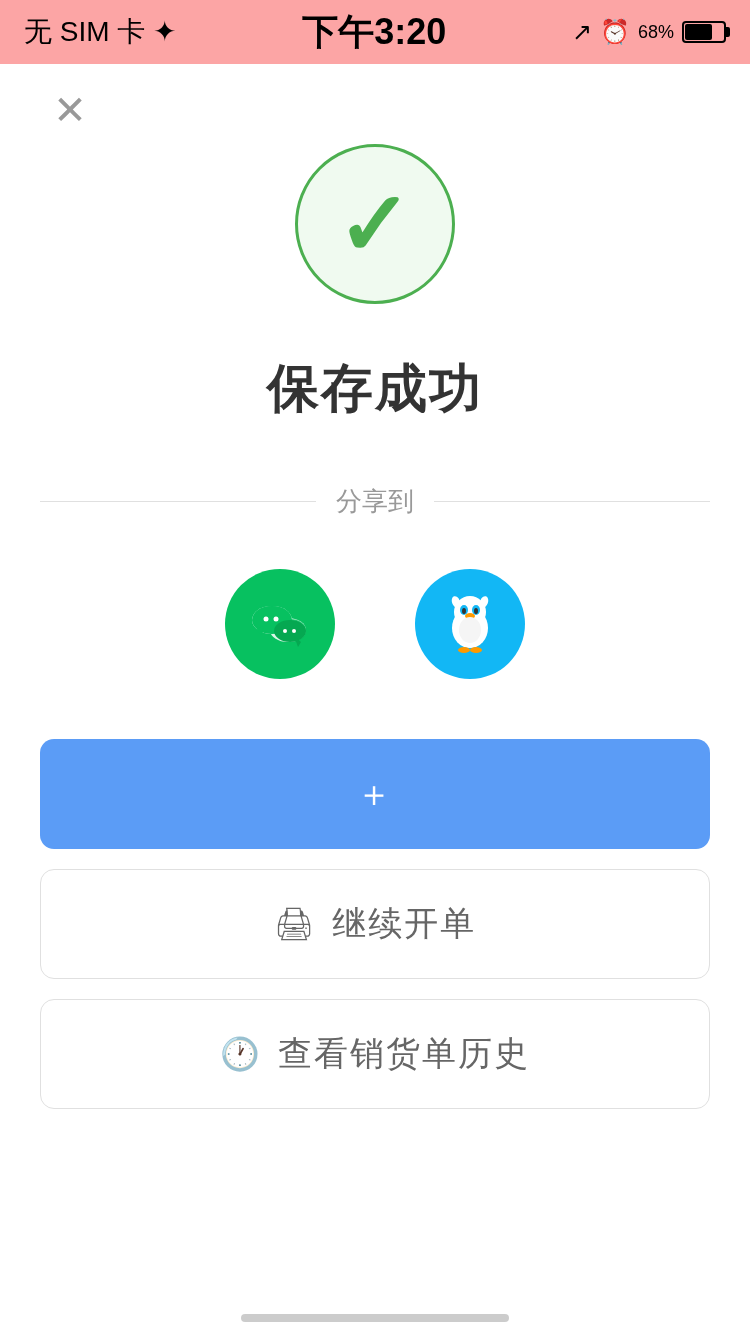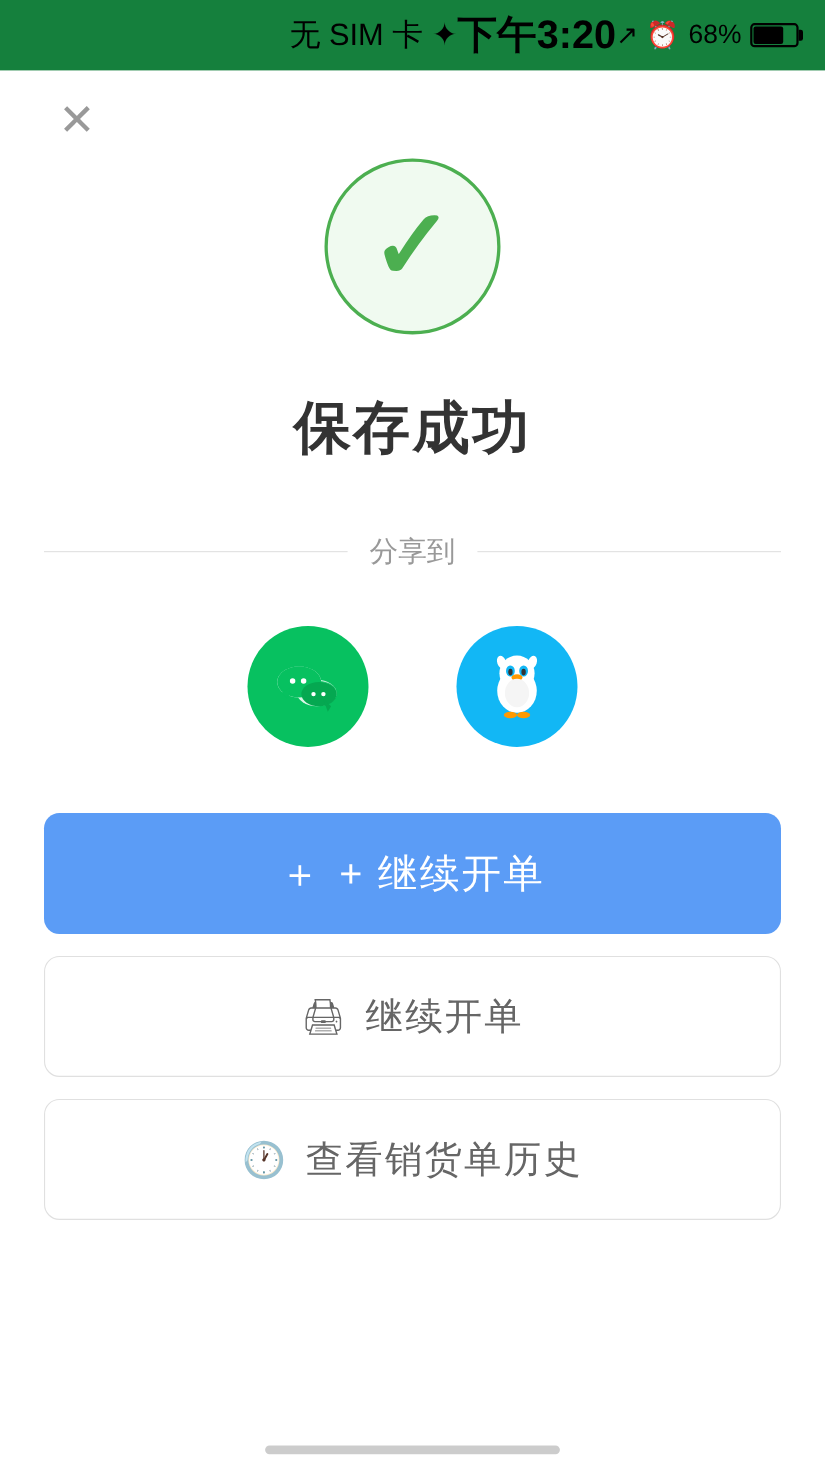--- a/index.html
+++ b/index.html
@@ -12,23 +12,23 @@
       font-family: -apple-system, "PingFang SC", "Helvetica Neue", Arial, sans-serif;
       position: relative;
     }
 
     
     .status-bar {
       width: 100%;
       height: 64px;
       display: flex;
       align-items: center;
-      justify-content: flex-end;
+      justify-content: space-between;
       padding: 0 24px;
-      background: #15803d;
+      background: #fca5a5;
     }
 
     .status-left {
       display: flex;
       align-items: center;
       gap: 10px;
       font-size: 28px;
       color: #000;
       font-weight: 500;
     }
@@ -262,21 +262,21 @@
 <body>
 
 <div class="status-bar">
   <div class="status-left">
     <span>无 SIM 卡 ✦</span>
   </div>
   <div class="status-center">下午3:20</div>
   <div class="status-right">
     <span style="font-size:24px;">↗</span>
     <span style="font-size:24px;">⏰</span>
-    <span style="font-size:24px;">68%</span>
+    <span style="font-size:18px;">68%</span>
     <div class="battery-icon">
       <div class="battery-fill"></div>
     </div>
   </div>
 </div>
 
 <div class="close-btn">
   <span class="x-icon">✕</span>
 </div>
 
@@ -349,21 +349,20 @@
           <ellipse cx="42" cy="8" rx="4" ry="6" fill="white" transform="rotate(20,42,8)"></ellipse>
         </svg>
       </div>
     </div>
   </div>
 
   <div class="actions">
 
     <button class="btn-primary">
       <span class="btn-icon">＋</span>
-      <span style="letter-spacing:2px;">+ 继续开单</span>
     </button>
 
     <button class="btn-secondary">
       <span class="btn-icon" style="font-size:32px;">🖨</span>
       <span>继续开单</span>
     </button>
 
     <button class="btn-secondary">
       <span class="btn-icon" style="font-size:32px;">🕐</span>
       <span>查看销货单历史</span>

